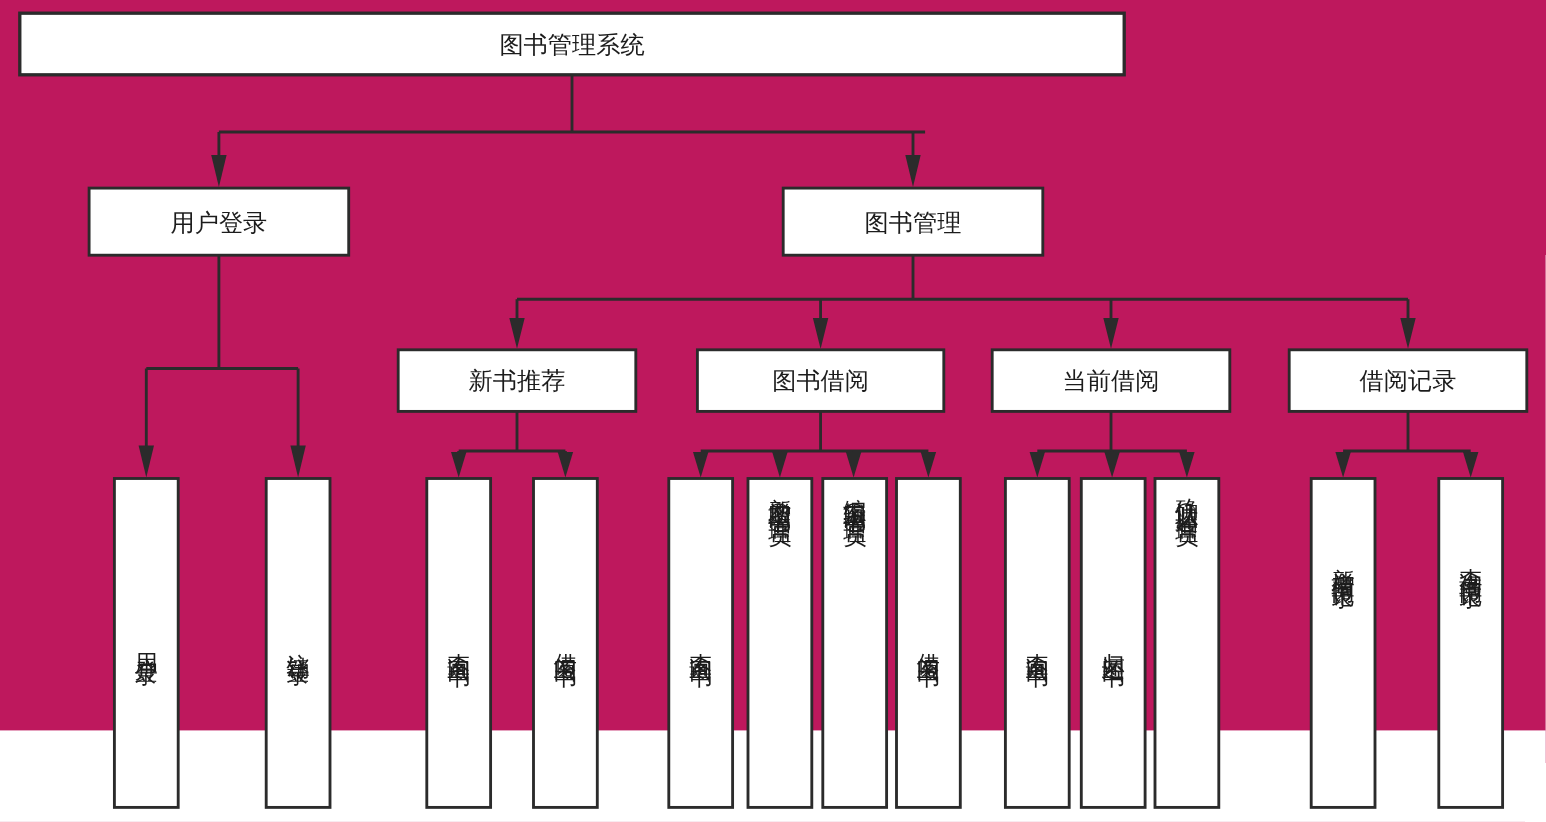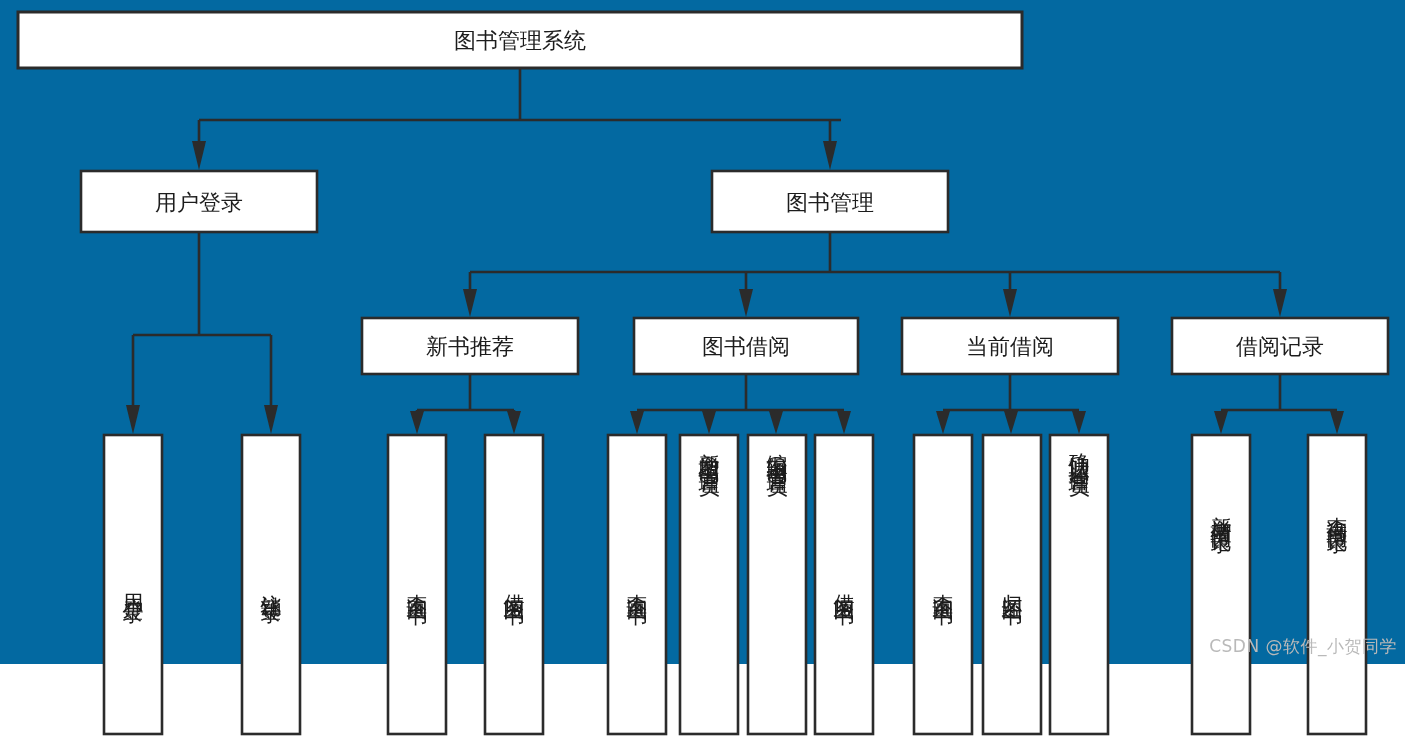--- a/index.html
+++ b/index.html
@@ -1,20 +1,20 @@
 <!DOCTYPE html>
 <html><head>
 <meta charset="utf-8">
 <style>
   html,body{margin:0;padding:0;background:#ffffff;}
   body{
     font-family:"DejaVu Sans","Liberation Sans",sans-serif;
     width:1405px;height:747px;overflow:hidden;position:relative;
   }
-  #diagram-root{position:relative;width:1405px;height:664px;background:#0369a1;}
+  #diagram-root{position:relative;width:1405px;height:664px;background:#be185d;}
   svg#org-chart{display:block;width:1405px;height:747px;}
   .node-box{fill:#ffffff;stroke:#2b2b2b;stroke-width:2.6;}
   .node-box-root{fill:#ffffff;stroke:#2b2b2b;stroke-width:3;}
   .node-label{
     font-family:"DejaVu Sans","Liberation Sans",sans-serif;
     fill:#1c1c1c;font-size:22px;text-anchor:middle;
   }
   .node-label-leaf{
     font-family:"DejaVu Sans","Liberation Sans",sans-serif;
     fill:#1c1c1c;font-size:21px;text-anchor:middle;
@@ -199,15 +199,14 @@
       <text class="node-label-leaf" x="1221" y="510">新增借阅记录</text>
     </g>
 
     <g>
       <rect class="node-box" x="1308" y="435" width="58" height="299"></rect>
       <text class="node-label-leaf" x="1337" y="510">查询借阅记录</text>
     </g>
 
   </svg>
 
-  <div class="watermark">CSDN @软件_小贺同学</div>
 
 </div>
 
 </body></html>

